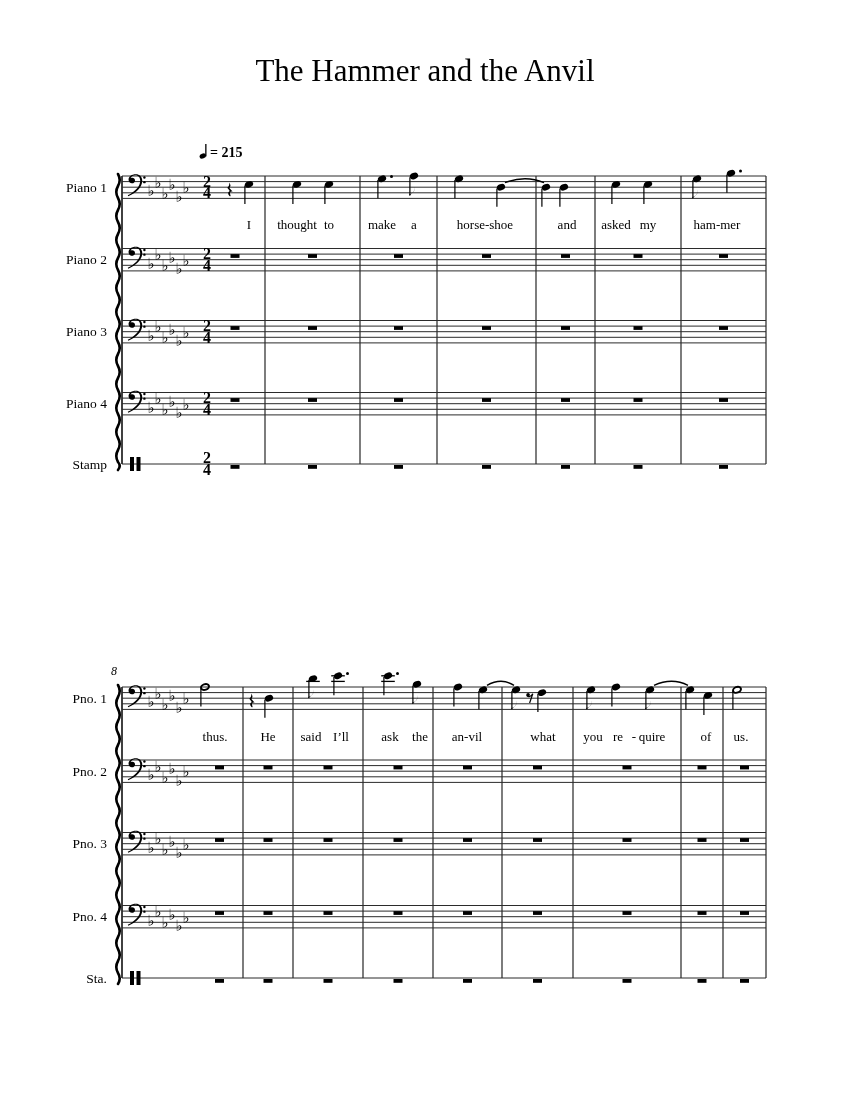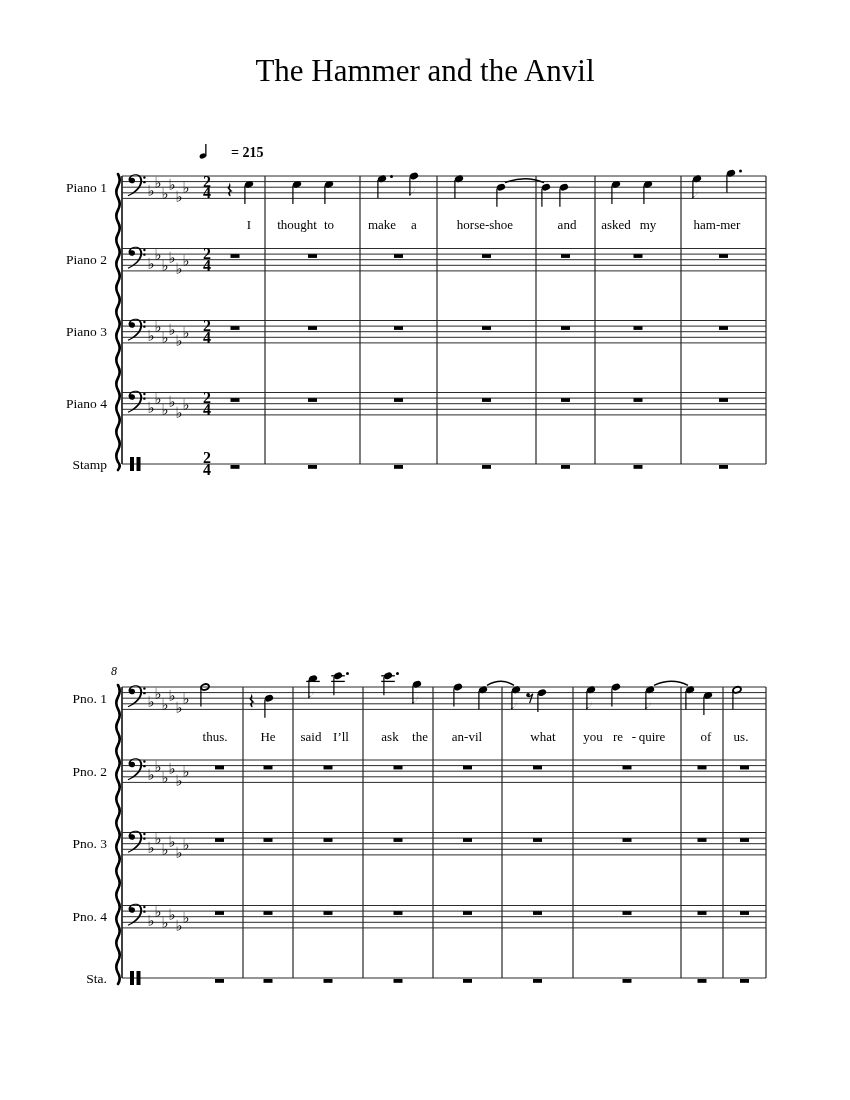--- a/index.html
+++ b/index.html
@@ -1,21 +1,21 @@
 <!DOCTYPE html>
 <html><head>
 <meta charset="utf-8">
 <style>
   html,body{margin:0;padding:0;background:#fff;}
   .page{position:relative;width:850px;height:1100px;background:#ffffff;overflow:hidden;
         font-family:"Liberation Serif",serif;color:#000;}
   .title{position:absolute;top:53px;left:0;width:100%;text-align:center;
          font-size:31px;font-weight:400;color:#000;}
   .tempo{position:absolute;left:199px;top:142px;display:flex;align-items:flex-end;
-         gap:21px;font-weight:bold;font-size:14px;color:#000;}
+         gap:0;font-weight:bold;font-size:14px;color:#000;}
   .tempo svg{display:block;margin-bottom:1px;}
   .tempo span{line-height:15px;}
   #score-svg{position:absolute;left:0;top:0;}
   text{fill:#000;}
 </style>
 </head>
 <body>
 
 <div class="page">
   <div class="title">The Hammer and the Anvil</div>

